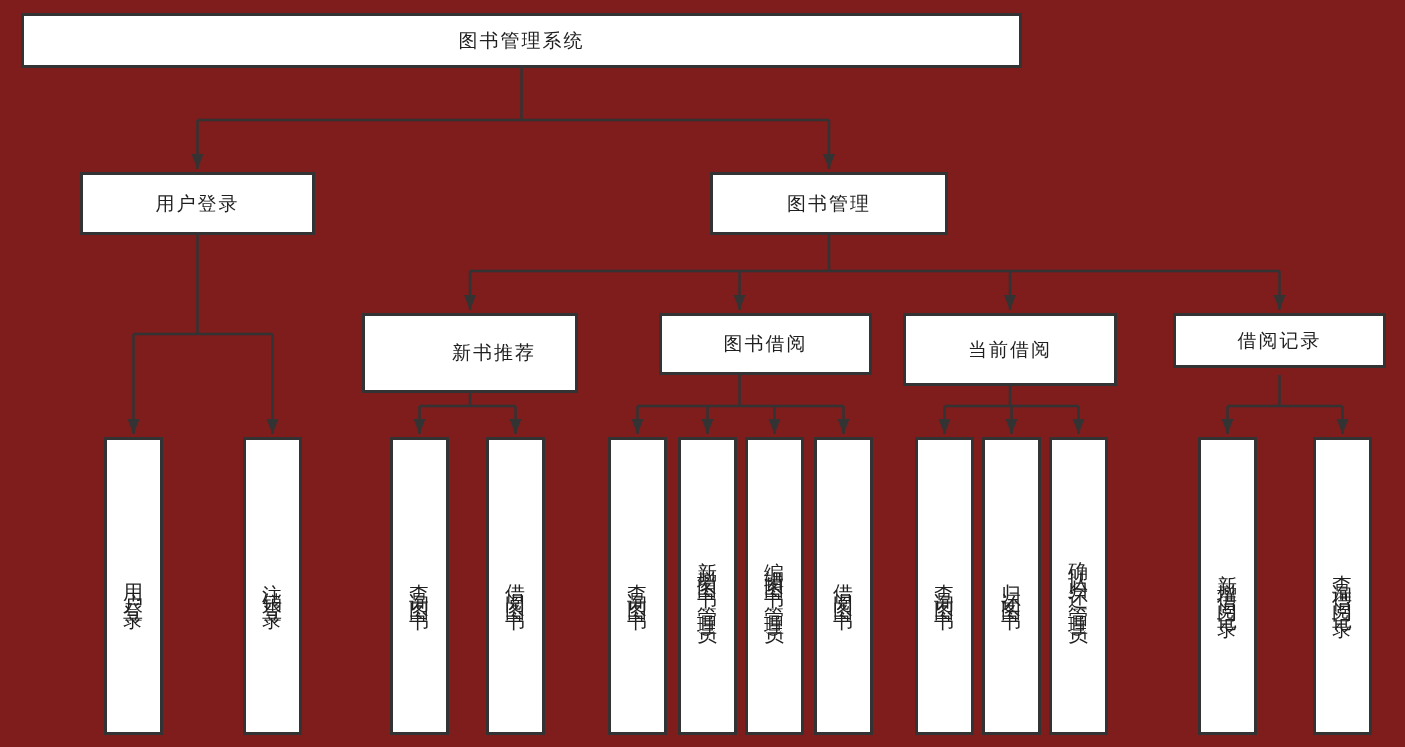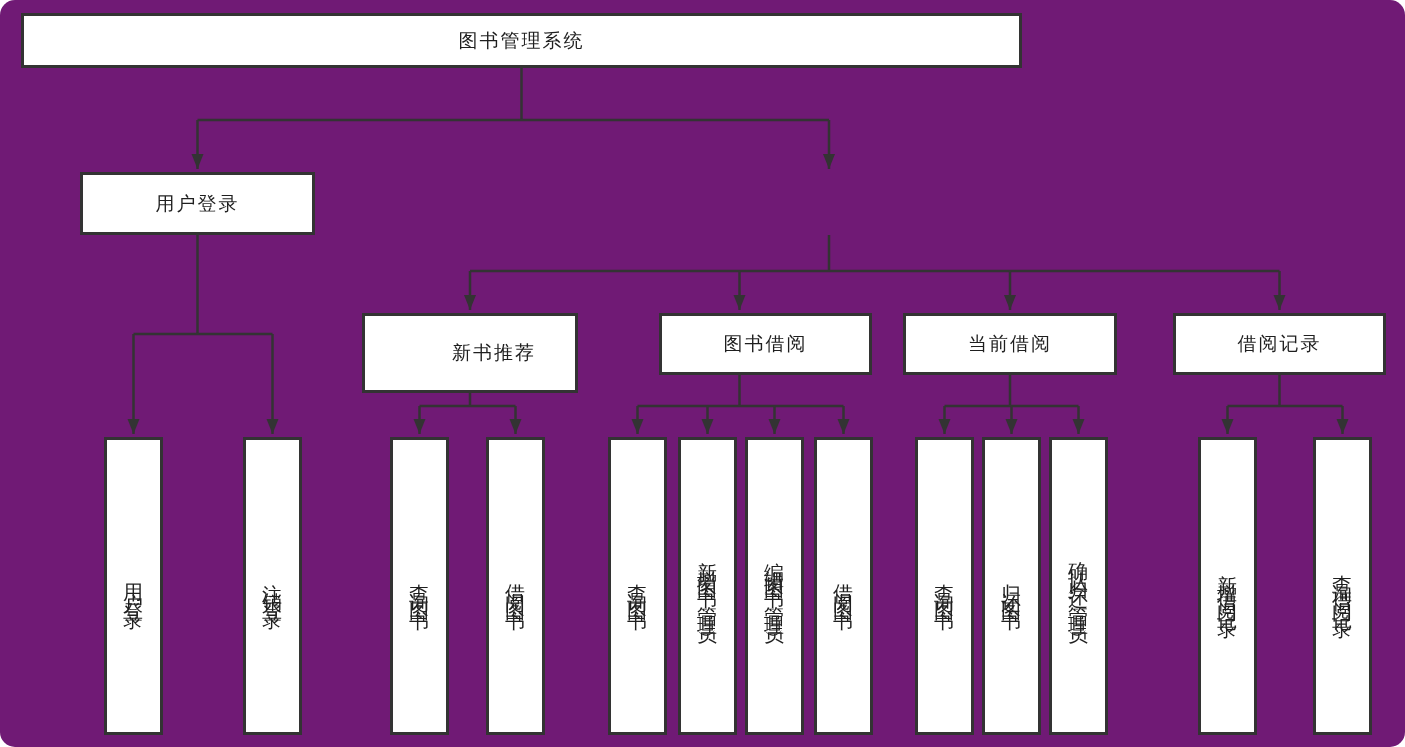--- a/index.html
+++ b/index.html
@@ -5,23 +5,22 @@
   html, body {
     margin: 0;
     padding: 0;
     background: #ffffff;
     font-family: "Liberation Serif", serif;
   }
   .canvas {
     position: relative;
     width: 1405px;
     height: 747px;
-    background: #701a75;
+    background: #7f1d1d;
     overflow: hidden;
-    border-radius: 15px;
   }
   .wires {
     position: absolute;
     left: 0;
     top: 0;
     width: 1405px;
     height: 747px;
     pointer-events: none;
   }
   .node {
@@ -119,31 +118,34 @@
     </g>
   </svg>
 
   <div class="node hnode" style="left:21px; top:13px; width:1001px; height:55px;">
     <span>图书管理系统</span>
   </div>
 
   <div class="node hnode" style="left:80px; top:172px; width:235px; height:63px;">
     <span>用户登录</span>
   </div>
+  <div class="node hnode" style="left:710px; top:172px; width:238px; height:63px;">
+    <span>图书管理</span>
+  </div>
 
   <div class="node hnode" style="left:362px; top:313px; width:216px; height:80px;padding-left:48px;">
     <span>新书推荐</span>
   </div>
   <div class="node hnode" style="left:633px; top:313px; width:213px; height:62px;margin-left:26px;">
     <span>图书借阅</span>
   </div>
-  <div class="node hnode" style="left:903px; top:313px; width:214px; height:62px;">
+  <div class="node hnode" style="left:903px; top:313px; width:214px; height:73px;">
     <span>当前借阅</span>
   </div>
-  <div class="node hnode" style="left:1173px; top:313px; width:213px; height:62px;">
+  <div class="node hnode" style="left:1173px; top:313px; width:213px; height:55px;">
     <span>借阅记录</span>
   </div>
 
   <div class="node leaf" style="left:104px;">
     <span class="vtext">用户登录</span>
   </div>
   <div class="node leaf" style="left:243px;">
     <span class="vtext">注销登录</span>
   </div>
 

